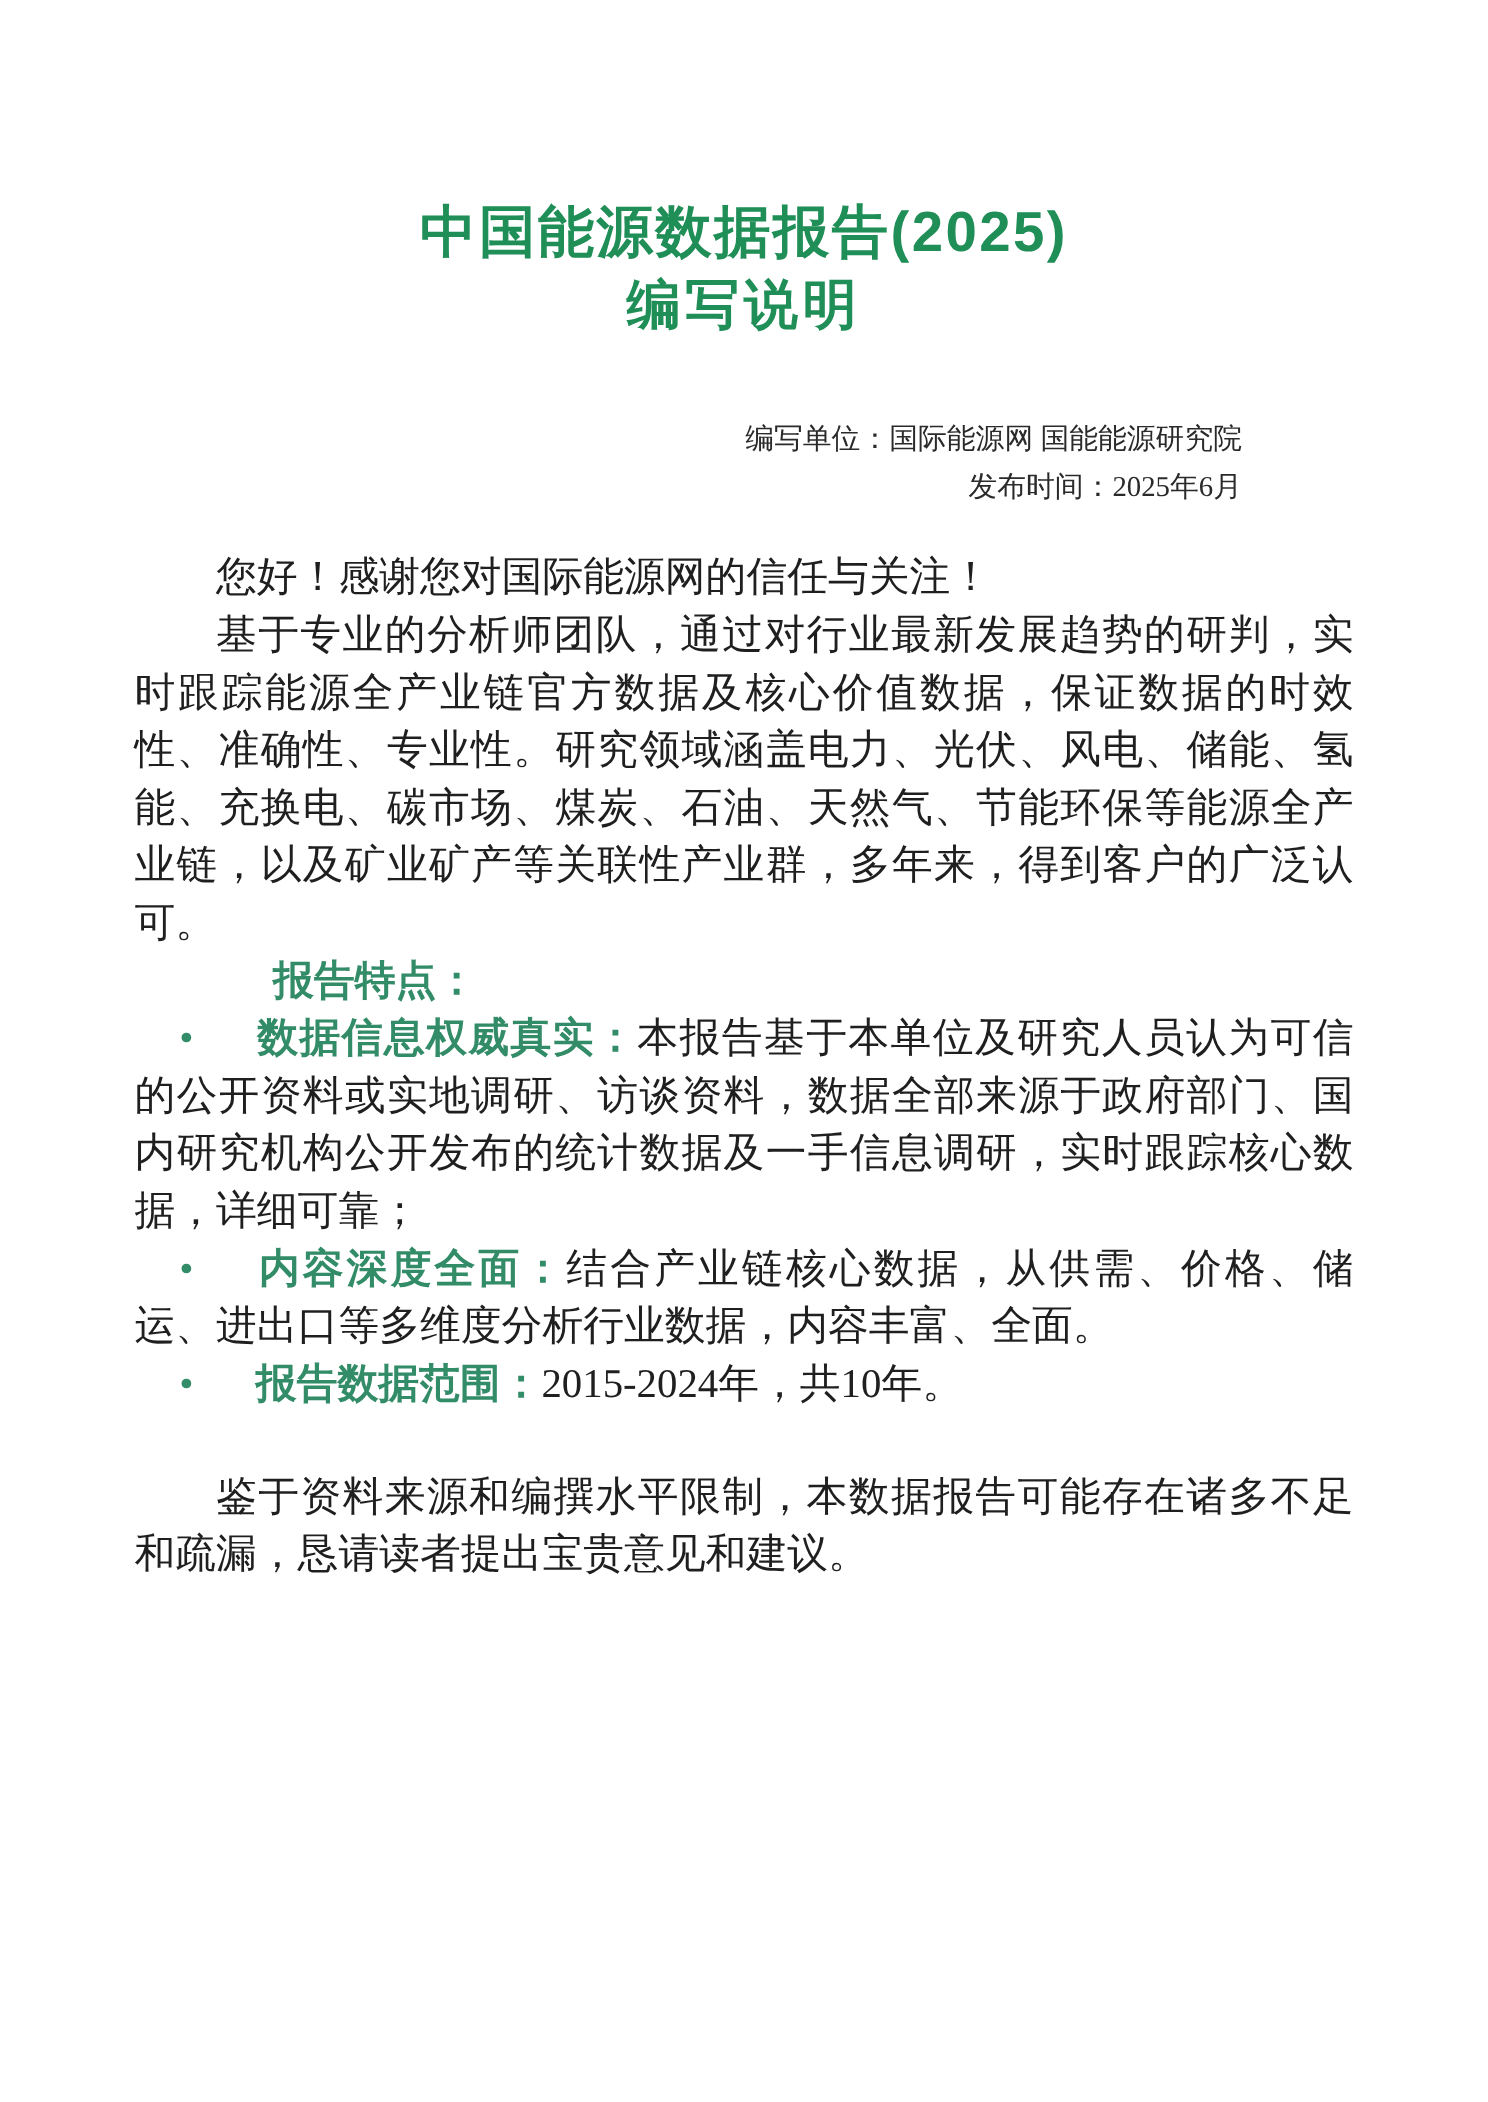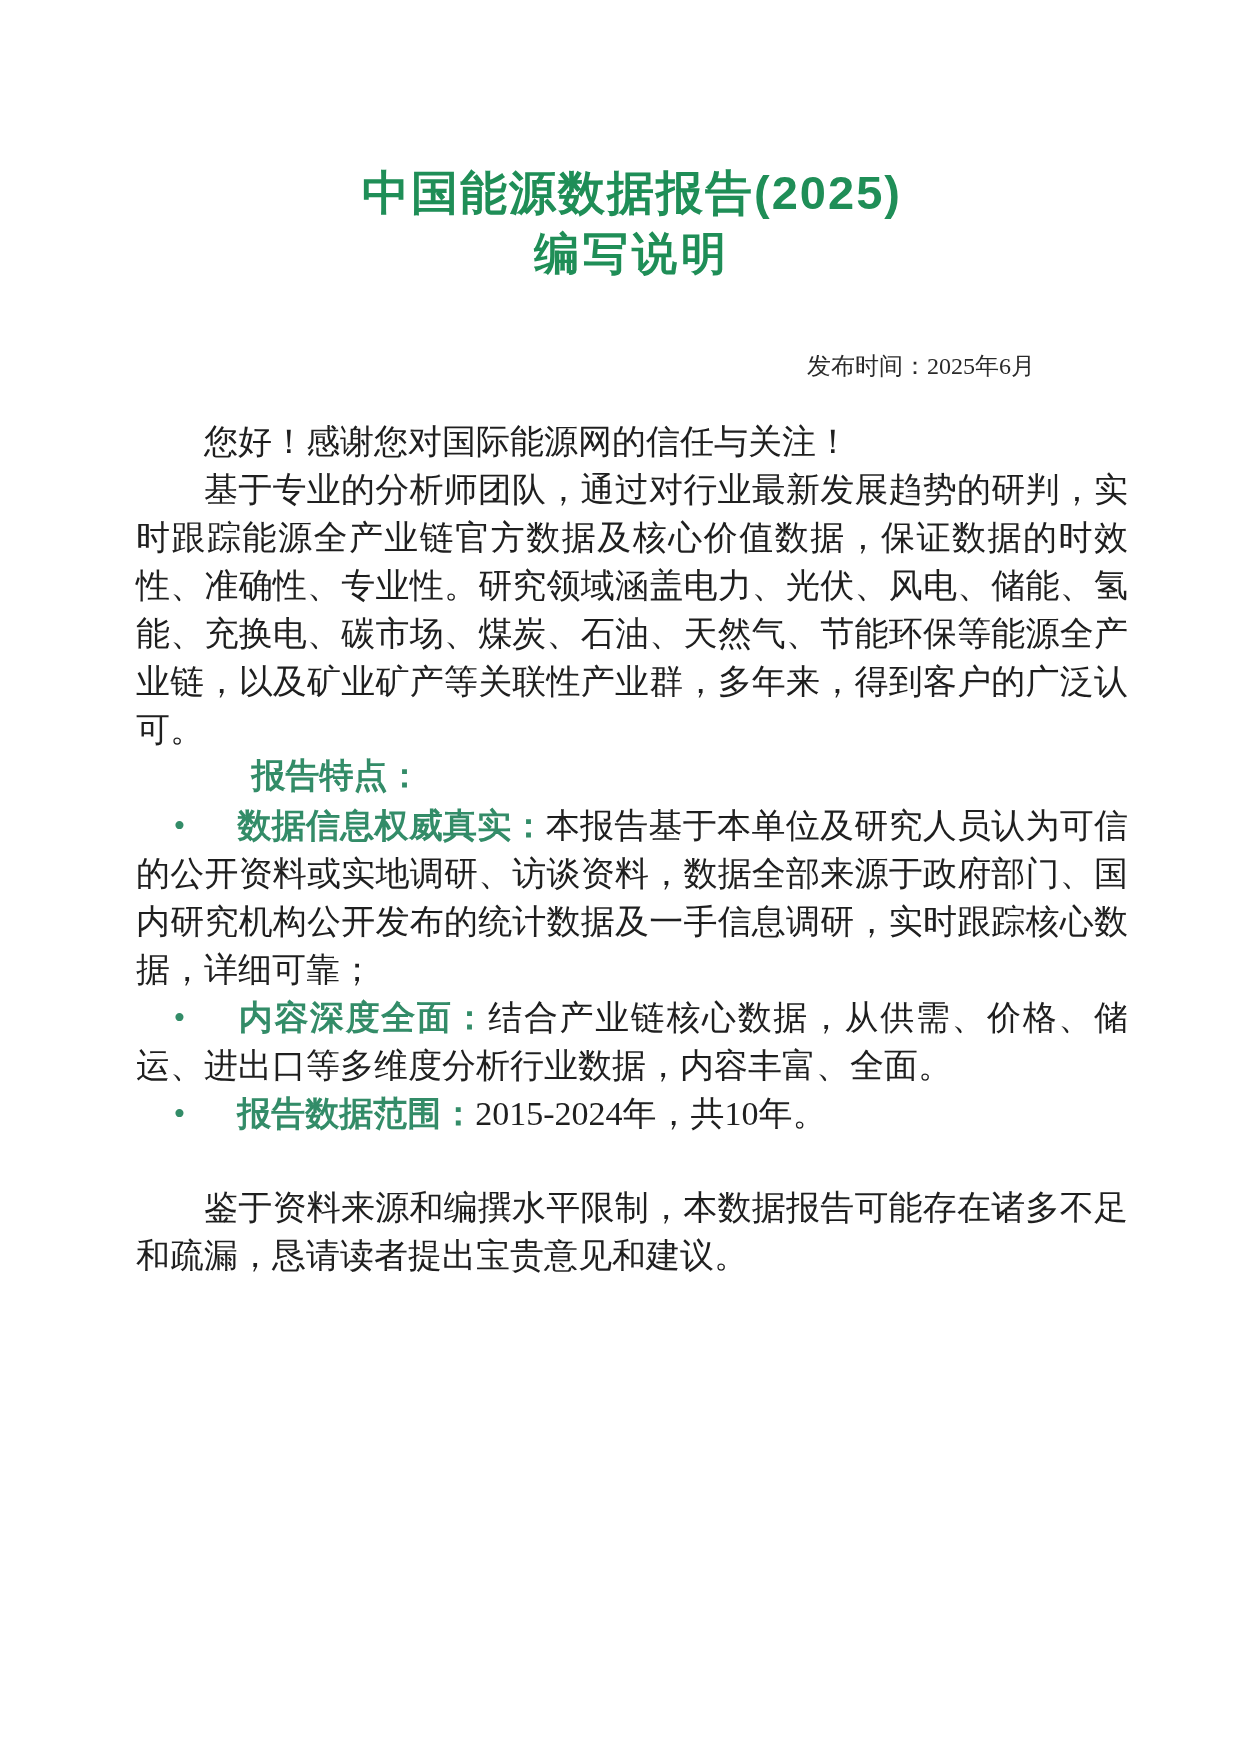--- a/index.html
+++ b/index.html
@@ -7,21 +7,20 @@
   body { font-family: "Liberation Serif", "DejaVu Serif", serif; }
 
   .page {
     position: relative;
     width: 1240px;
     height: 1752px;
     margin: 0 auto;
     background: #ffffff;
     overflow: hidden;
     color: #1f1f1f;
-    padding-left: 24px;
   }
 
   .title-block {
     padding-top: 162px;
     text-align: center;
     font-family: "Liberation Sans", "DejaVu Sans", sans-serif;
     font-weight: bold;
     color: var(--title-green, #1f8e57);
   }
   .title-line1 {
@@ -50,21 +49,20 @@
     line-height: 48px;
     text-align: justify;
     text-justify: inter-ideograph;
     color: #1f1f1f;
   }
   .para { text-indent: 2em; }
   .features-heading {
     text-indent: 3.4em;
     font-weight: bold;
     color: var(--feature-green, #338c68);
-    font-family: Liberation Mono, monospace;
   }
   .bullet-para { text-indent: 1.1em; }
   .bullet-marker {
     color: var(--feature-green, #338c68);
     margin-right: 0.35em;
   }
   .feature-label {
     font-weight: bold;
     color: var(--feature-green, #338c68);
     margin-left: 40px;
@@ -78,20 +76,21 @@
 <body>
 
 <div class="page">
 
   <div class="title-block">
     <div class="title-line1">中国能源数据报告(2025)</div>
     <div class="title-line2">编写说明</div>
   </div>
 
   <div class="byline">
+    <div>编写单位：国际能源网 国能能源研究院</div>
     <div>发布时间：2025年6月</div>
   </div>
 
   <div class="body-text">
     <p class="para">您好！感谢您对国际能源网的信任与关注！</p>
     <p class="para">基于专业的分析师团队，通过对行业最新发展趋势的研判，实时跟踪能源全产业链官方数据及核心价值数据，保证数据的时效性、准确性、专业性。研究领域涵盖电力、光伏、风电、储能、氢能、充换电、碳市场、煤炭、石油、天然气、节能环保等能源全产业链，以及矿业矿产等关联性产业群，多年来，得到客户的广泛认可。</p>
 
     <p class="features-heading">报告特点：</p>
 
     <p class="bullet-para"><span class="bullet-marker">•</span><span class="feature-label">数据信息权威真实：</span><span>本报告基于本单位及研究人员认为可信的公开资料或实地调研、访谈资料，数据全部来源于政府部门、国内研究机构公开发布的统计数据及一手信息调研，实时跟踪核心数据，详细可靠；</span></p>

